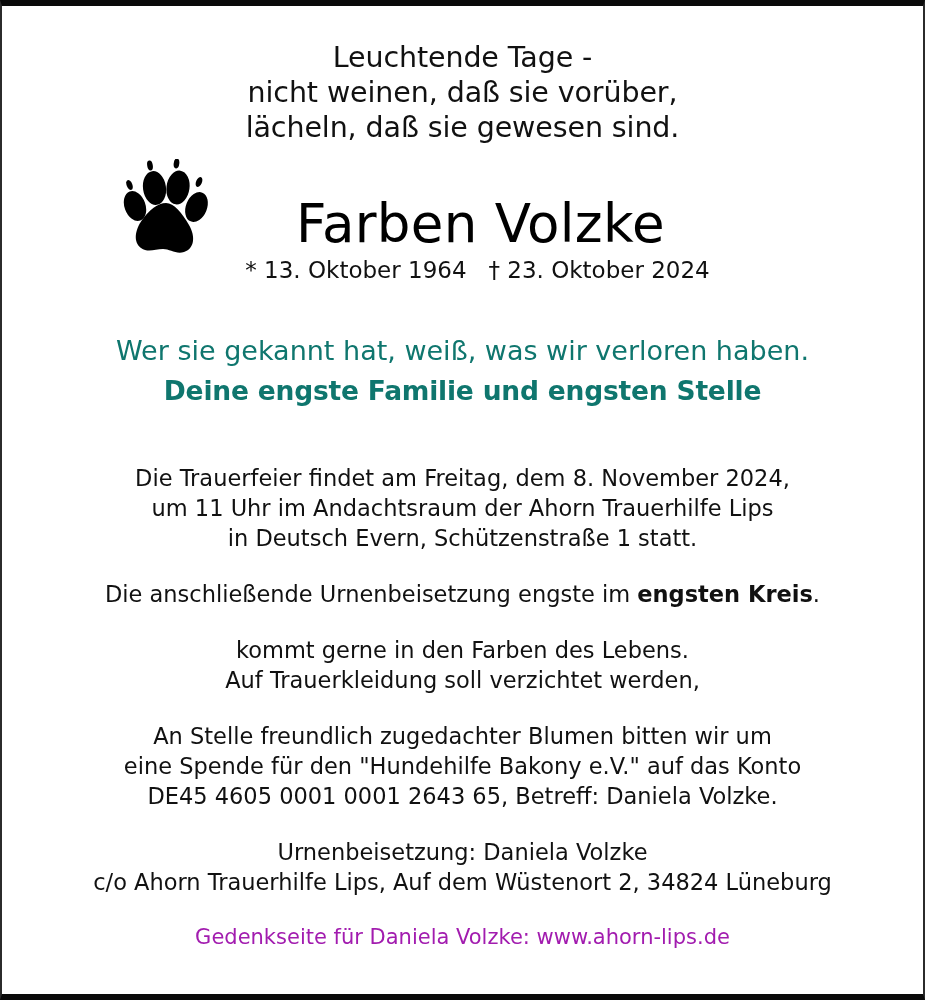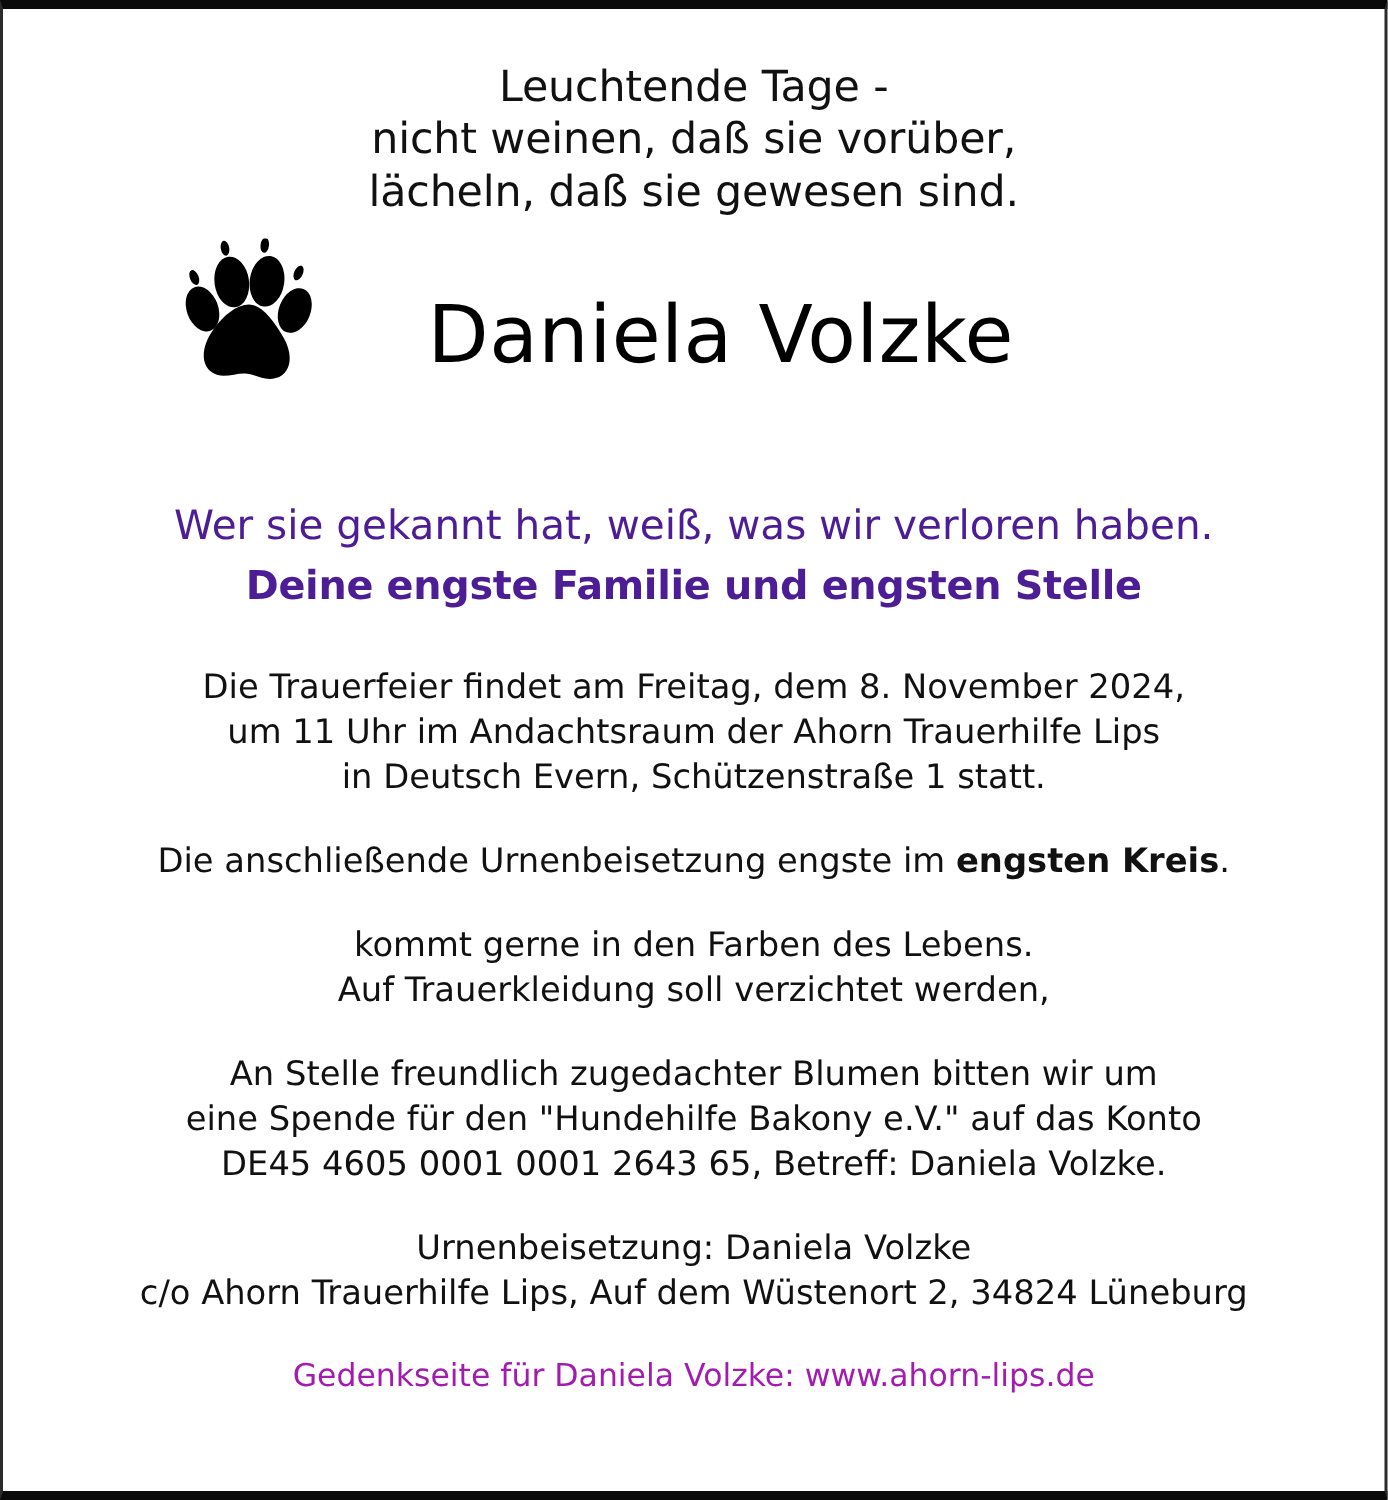--- a/index.html
+++ b/index.html
@@ -86,31 +86,31 @@
   
   .tribute {
     margin-top: 34px;
   }
   .tribute-line {
     display: block;
     font-family: "DejaVu Sans", sans-serif;
     font-size: 27px;
     line-height: 40px;
     font-weight: 400;
-    color: #4c1d95;
+    color: #0f766e;
     white-space: pre;
   }
   .tribute-line.is-bold {
     font-weight: 700;
     font-size: 26.5px;
     letter-spacing: -0.2px;
   }
 
   
-  .body-block { margin-top: 32px; }
+  .body-block { margin-top: 52px; }
   .para {
     font-family: "DejaVu Sans", sans-serif;
     font-size: 22.5px;
     line-height: 30px;
     font-weight: 400;
     color: #111111;
     margin: 0 0 26px 0;
   }
   .para:last-child { margin-bottom: 0; }
   .para .pline { display: block; white-space: pre; }
@@ -150,21 +150,22 @@
 
             <ellipse cx="15" cy="47" rx="10.5" ry="15.5" transform="rotate(-20 15 47)"></ellipse>
             <ellipse cx="34.5" cy="29" rx="11.5" ry="17" transform="rotate(-8 34.5 29)"></ellipse>
             <ellipse cx="58" cy="28.5" rx="11.5" ry="17" transform="rotate(8 58 28.5)"></ellipse>
             <ellipse cx="76.5" cy="48" rx="10.5" ry="15.5" transform="rotate(22 76.5 48)"></ellipse>
 
             <path d="M46 44 C54 44 62 54 69 66 C76 78 74 90 64 93 C56 95.5 50 90 43 90 C35 90 28 94 21 89 C13 83 15 71 22 61 C29 51 38 44 46 44 Z"></path>
           </g>
         </svg>
       </span>
-      <h1 class="deceased-name">Daniela Volzke</h1>
+      <h1 class="deceased-name">Farben Volzke</h1>
+      <p class="life-dates">* 13. Oktober 1964   † 23. Oktober 2024</p>
     </div>
 
     <div class="tribute">
       <span class="tribute-line">Wer sie gekannt hat, weiß, was wir verloren haben.</span>
       <span class="tribute-line is-bold">Deine engste Familie und engsten Stelle</span>
     </div>
 
     <div class="body-block">
 
       <p class="para">

